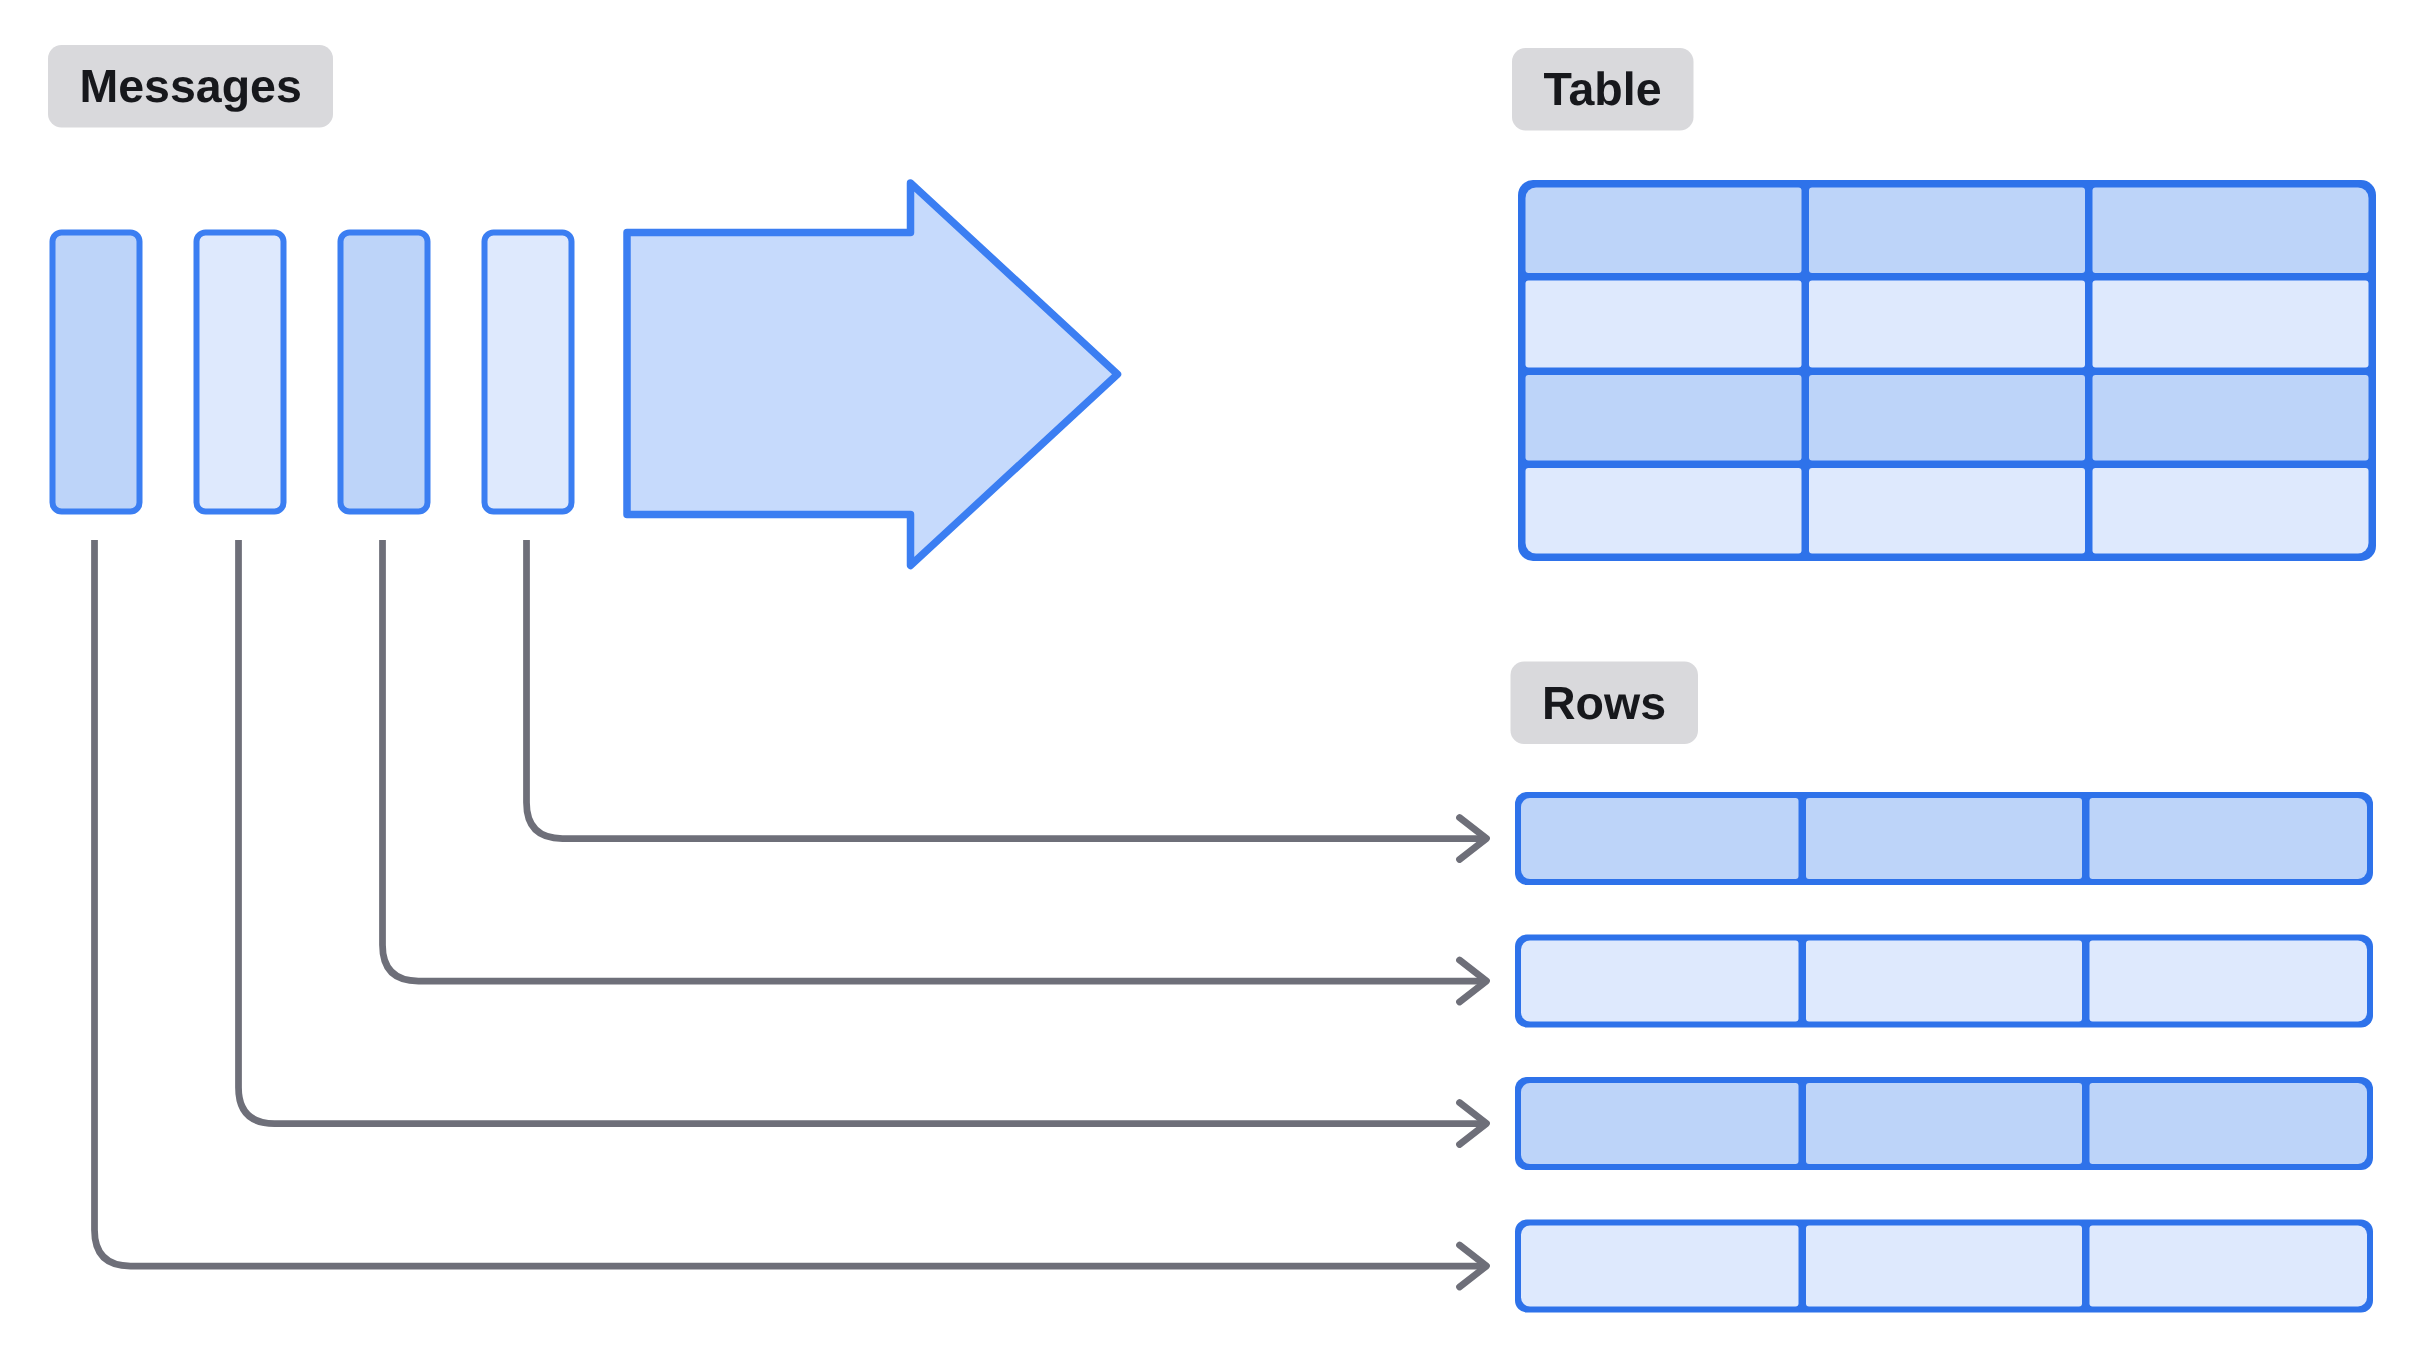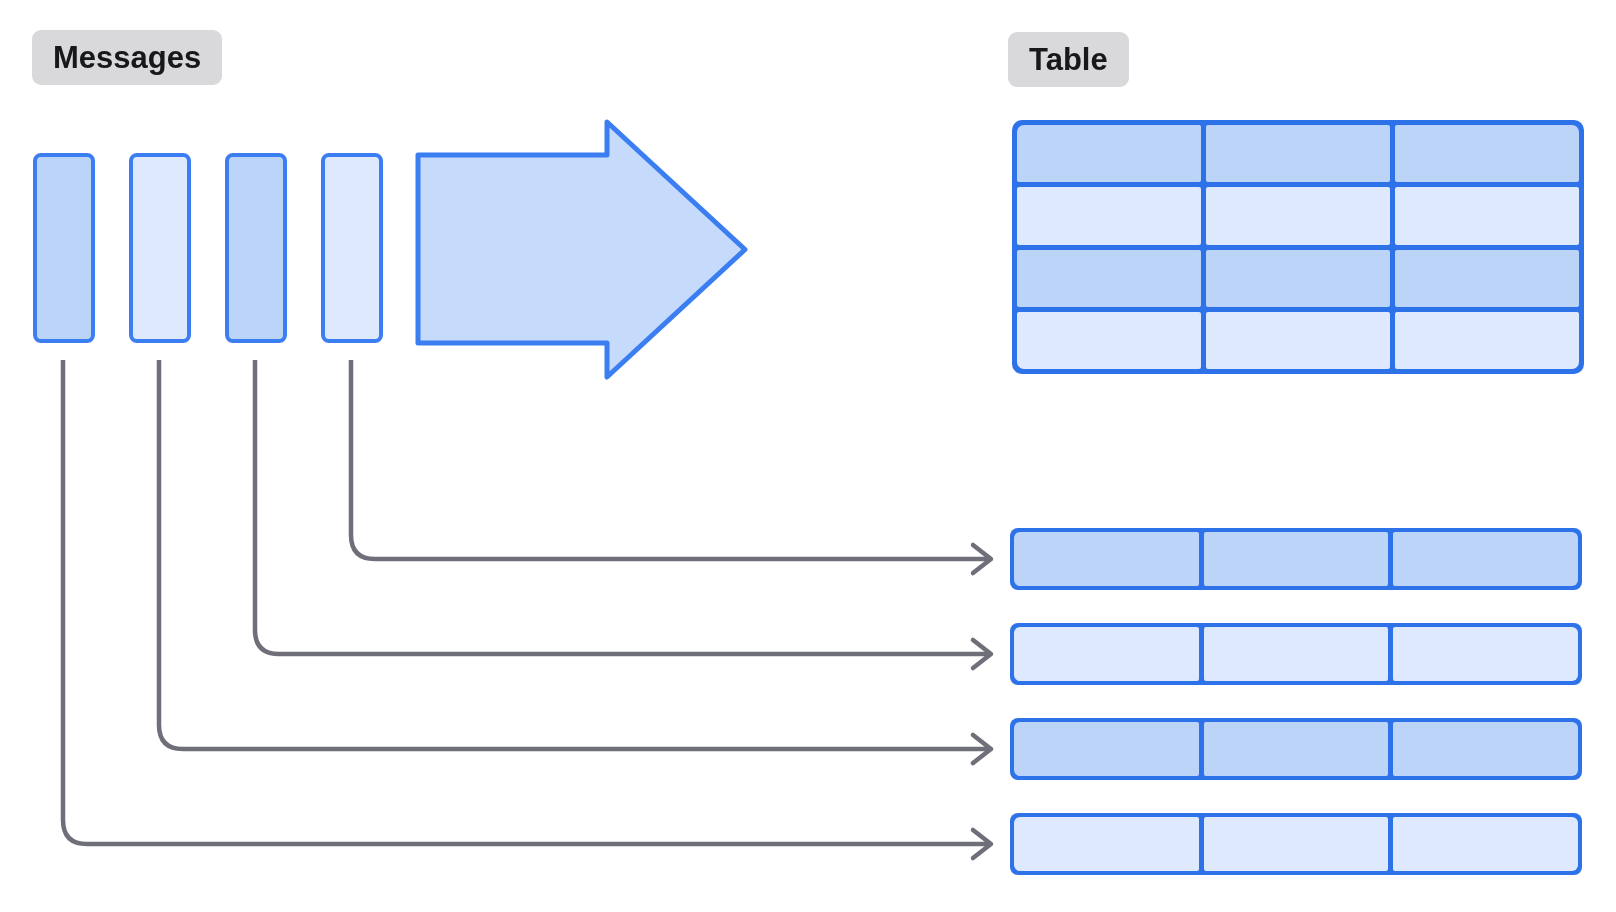--- a/index.html
+++ b/index.html
@@ -87,20 +87,21 @@
 
   .connectors{position:absolute;left:0;top:0;width:1616px;height:912px;pointer-events:none;}
 </style>
 </head>
 <body>
 
 <div class="canvas">
 
   <div class="chip table">Table</div>
   <div class="chip messages">Messages</div>
+  <div class="chip rows">Rows</div>
 
   <div class="bars">
       <div class="bar shade-dark"></div>
       <div class="bar shade-light"></div>
       <div class="bar shade-dark"></div>
       <div class="bar shade-light"></div>
     </div>
 
   <div class="arrow-wrap">
     <svg width="345" height="276" viewBox="0 0 345 276">

